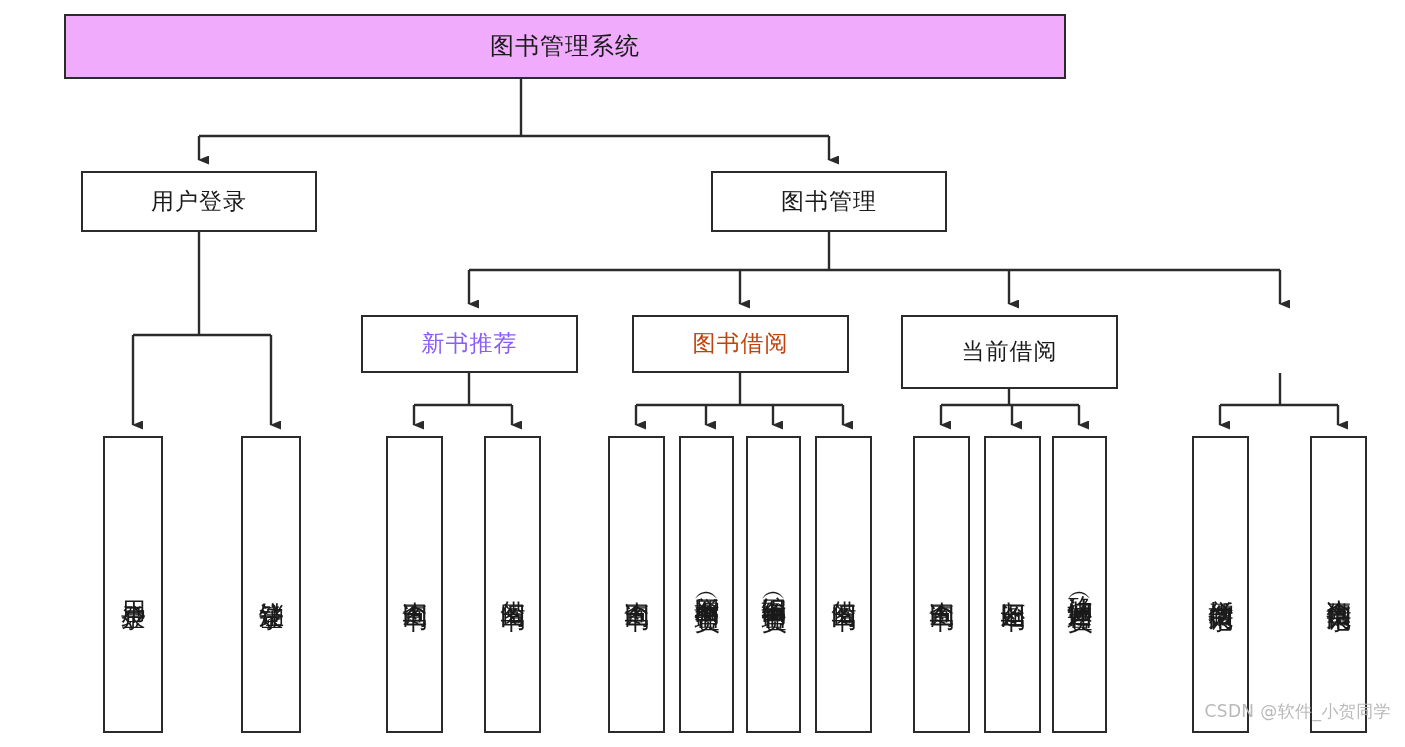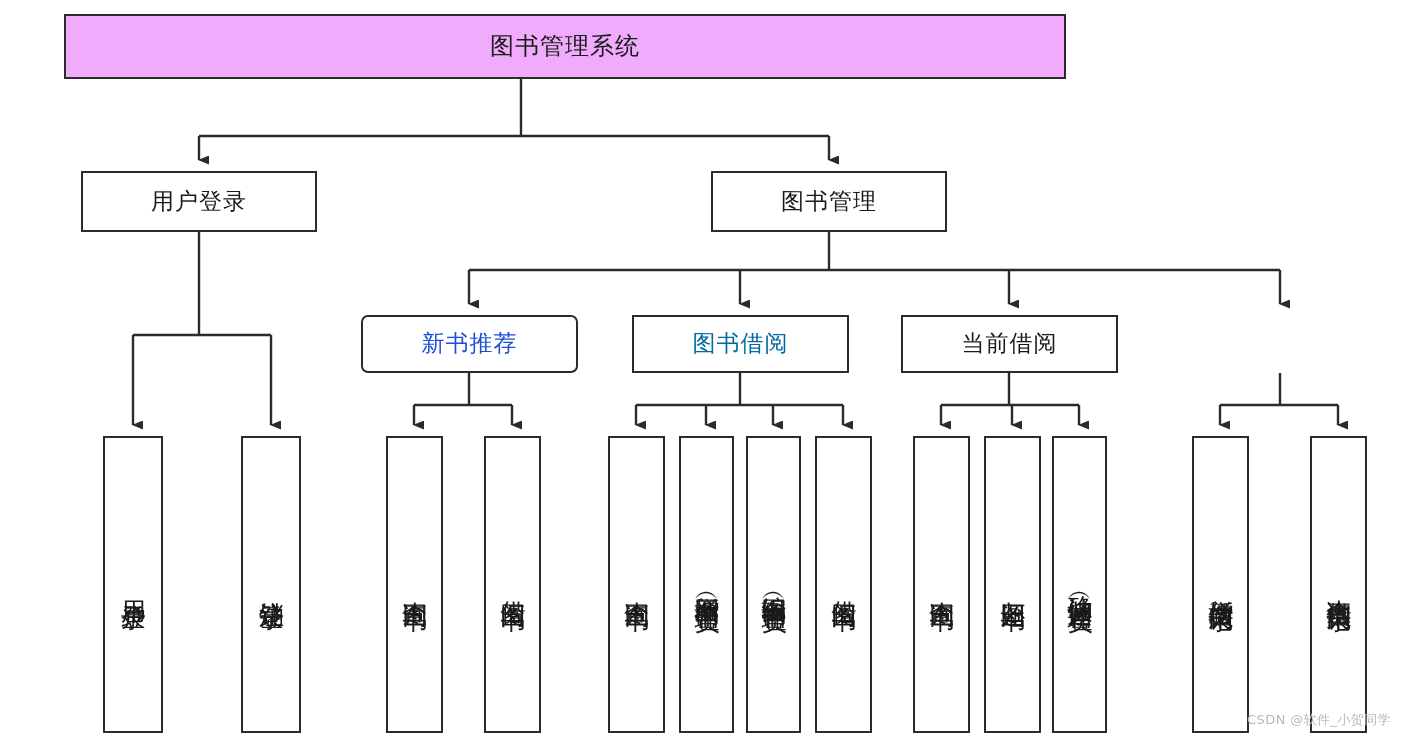--- a/index.html
+++ b/index.html
@@ -58,22 +58,22 @@
     writing-mode: vertical-rl;
     text-orientation: upright;
     font-size: 25px;
     line-height: 1.04;
     letter-spacing: 2px;
     max-height: 100%;
   }
   #watermark {
     position: absolute;
     right: 14px;
-    bottom: 18px;
-    font-size: 13px;
+    bottom: 24px;
+    font-size: 17px;
     color: #b9b9b9;
     letter-spacing: 0.4px;
     white-space: nowrap;
     font-family: "DejaVu Sans", "Liberation Sans", sans-serif;
     margin-left: 36px;
   }
 </style>
 </head>
 <body>
 
@@ -145,27 +145,27 @@
     <span class="label">图书管理系统</span>
   </div>
 
   <div class="node horizontal" style="left: 81px; top: 171px; width: 236px; height: 61px; background: rgb(255, 255, 255); border-color: rgb(43, 43, 43); color: rgb(26, 26, 26);">
     <span class="label">用户登录</span>
   </div>
   <div class="node horizontal" style="left: 711px; top: 171px; width: 236px; height: 61px; background: rgb(255, 255, 255); border-color: rgb(43, 43, 43); color: rgb(26, 26, 26); text-align: center;">
     <span class="label">图书管理</span>
   </div>
 
-  <div class="node horizontal" style="left: 361px; top: 315px; width: 217px; height: 58px; background: rgb(255, 255, 255); border-color: rgb(43, 43, 43); color: #1d4ed8; border-radius: 7px;">
+  <div class="node horizontal" style="left: 361px; top: 315px; width: 217px; height: 58px; background: rgb(255, 255, 255); border-color: rgb(43, 43, 43); color: #8b5cf6;">
     <span class="label">新书推荐</span>
   </div>
-  <div class="node horizontal" style="left: 632px; top: 315px; width: 217px; height: 58px; background: rgb(255, 255, 255); border-color: rgb(43, 43, 43); color: #0369a1;">
+  <div class="node horizontal" style="left: 632px; top: 315px; width: 217px; height: 58px; background: rgb(255, 255, 255); border-color: rgb(43, 43, 43); color: #c2410c;">
     <span class="label">图书借阅</span>
   </div>
-  <div class="node horizontal" style="left: 901px; top: 315px; width: 217px; height: 58px; background: rgb(255, 255, 255); border-color: rgb(43, 43, 43); color: rgb(26, 26, 26);">
+  <div class="node horizontal" style="left: 901px; top: 315px; width: 217px; height: 74px; background: rgb(255, 255, 255); border-color: rgb(43, 43, 43); color: rgb(26, 26, 26);">
     <span class="label">当前借阅</span>
   </div>
 
   <div class="node vertical" style="left: 103px; top: 436px; width: 60px; height: 297px; background: rgb(255, 255, 255); border-color: rgb(43, 43, 43); color: rgb(26, 26, 26);">
     <span class="label">用户登录</span>
   </div>
   <div class="node vertical" style="left: 241px; top: 436px; width: 60px; height: 297px; background: rgb(255, 255, 255); border-color: rgb(43, 43, 43); color: rgb(26, 26, 26);">
     <span class="label">注销登录</span>
   </div>
   <div class="node vertical" style="left: 386px; top: 436px; width: 57px; height: 297px; background: rgb(255, 255, 255); border-color: rgb(43, 43, 43); color: rgb(26, 26, 26);">

